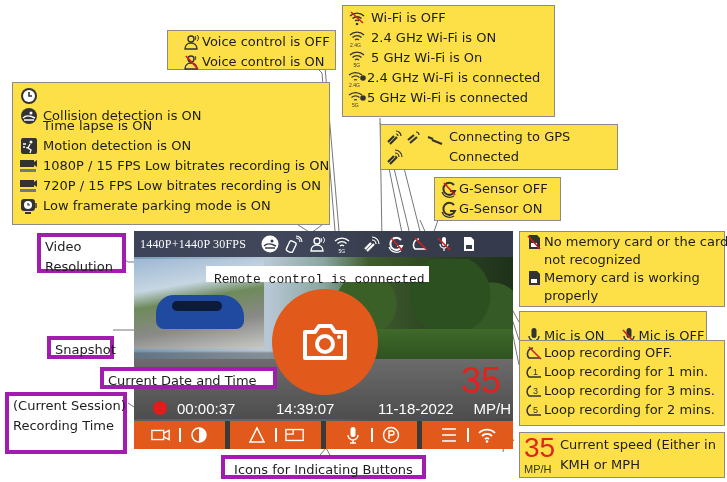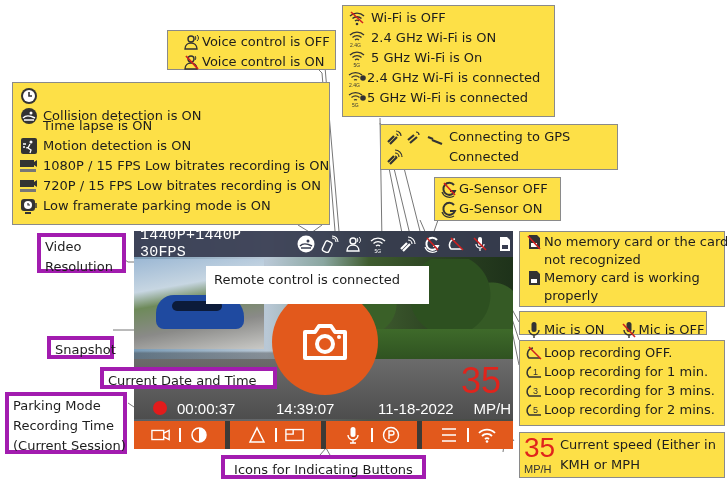--- a/index.html
+++ b/index.html
@@ -34,21 +34,21 @@
     background: linear-gradient(170deg, #9cb8d4 0%, #c7d6e2 30%, #6e8a5a 45%, #8a8a88 70%, #c9c9c6 100%);
   }
   .thumb .car { position: absolute; left: 22px; top: 36px; width: 88px; height: 34px; background: #1f4aa0; border-radius: 18px 22px 8px 8px; }
   .thumb .car::after { content: ""; position: absolute; left: 16px; top: 6px; width: 50px; height: 10px; background: #0c1b3a; border-radius: 6px; }
 
   .statusbar {
     position: absolute; left: 0; top: 0; width: 379px; height: 26px;
     background: rgba(55, 60, 80, 0.92); display: flex; align-items: center; padding-left: 6px;
     color: #fff;
   }
-  .statusbar .res { font-family: Liberation Mono, monospace; font-size: 15px; letter-spacing: 0.2px; }
+  .statusbar .res { font-family: Liberation Serif, serif; font-size: 12px; letter-spacing: 0.2px; }
   .sb-icons { display: flex; align-items: center; margin-left: 14px; gap: 5px; }
   .sb-icons .ico { width: 19px; height: 20px; }
   .sb-icons svg { width: 18px; height: 18px; }
 
   .snap-btn {
     position: absolute; left: 138px; top: 58px; width: 106px; height: 106px; border-radius: 50%;
     background: #e2591c; display: flex; align-items: center; justify-content: center;
   }
   .snap-btn svg { width: 56px; height: 56px; }
 
@@ -428,30 +428,29 @@
         </svg>
       <span class="sep"></span>
       <svg viewBox="0 0 18 18">
           <path d="M1 7a11 11 0 0 1 16 0M4 10a7 7 0 0 1 10 0M7 13a3 3 0 0 1 4 0" stroke="#fff" stroke-width="1.8" fill="none"></path>
           <circle cx="9" cy="15.5" r="1.3" fill="#fff"></circle>
         </svg>
     </div>
   </div>
 </div>
 
-<div class="label-box" style="left:206px;top:266px;width:223px;height:38px;border-color:#fff;">Remote control is connected</div>
+<div class="label-box" style="left:206px;top:266px;width:223px;height:16px;border-color:#fff;font-family:Liberation Mono, monospace;">Remote control is connected</div>
 
 <div class="label-box" style="left:47px;top:321px;width:67px;height:23px;margin-top:15px;">Snapshot</div>
 
 <div class="label-box" style="left:100px;top:367px;width:177px;height:22px;">Current Date and Time</div>
 
 <div class="label-box" style="left:5px;top:392px;width:122px;height:62px;">
-  <div>Parking Mode</div>
+  <div>(Current Session)</div>
   <div>Recording Time</div>
-  <div>(Current Session)</div>
 </div>
 
 <div class="label-box" style="left:221px;top:455px;width:205px;height:24px;line-height:22px;text-align:center;">Icons for Indicating Buttons</div>
 
 <div class="callout" style="left:519px;top:231px;width:206px;height:76px;padding:1px 4px;line-height:18px;">
   <div class="row" style="height:18px;">
     <span class="ico">
         <svg viewBox="0 0 18 18">
           <path d="M4 2h8l3 3v11H4z" fill="#333"></path>
           <rect x="6" y="10" width="6" height="4" fill="#fff"></rect>
@@ -466,21 +465,21 @@
         <svg viewBox="0 0 18 18">
           <path d="M4 2h8l3 3v11H4z" fill="#333"></path>
           <rect x="6" y="10" width="6" height="4" fill="#fff"></rect>
         </svg>
       </span>
     <span>Memory card is working</span>
   </div>
   <div style="padding-left:20px;">properly</div>
 </div>
 
-<div class="callout" style="left:519px;top:311px;width:188px;height:24px;padding:8px 4px;">
+<div class="callout" style="left:519px;top:311px;width:188px;height:24px;padding:14px 4px;">
   <div class="row">
     <span class="ico">
         <svg viewBox="0 0 18 18">
           <rect x="6.5" y="1" width="5" height="10" rx="2.5" fill="#333"></rect>
           <path d="M4 9a5 5 0 0 0 10 0M9 14v3" stroke="#333" stroke-width="1.4" fill="none"></path>
         </svg>
       </span>
     <span>Mic is ON</span>
     <span class="ico" style="margin-left:14px;">
         <svg viewBox="0 0 18 18">

